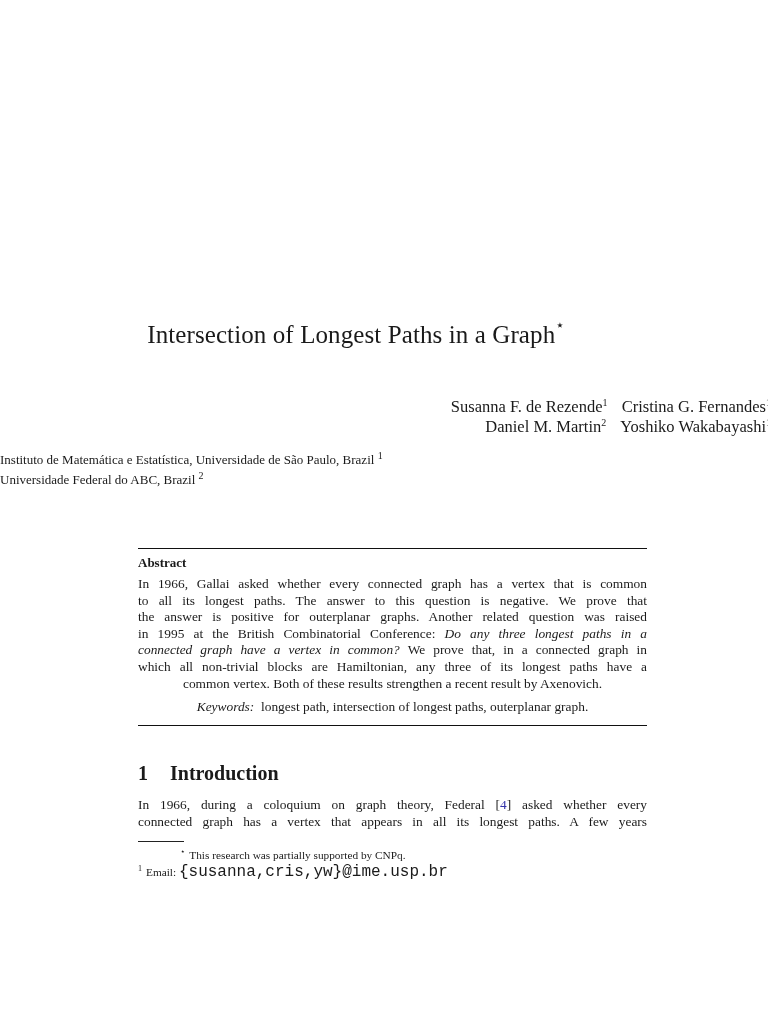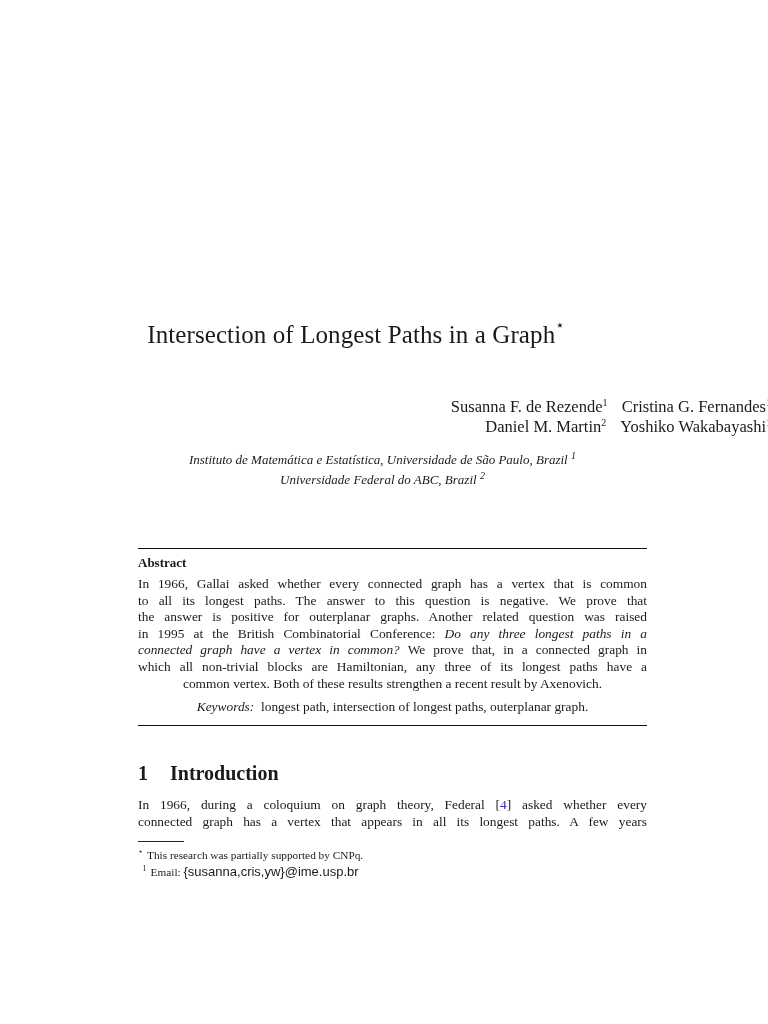--- a/index.html
+++ b/index.html
@@ -10,33 +10,33 @@
   }
   .abs { position: absolute; }
   .title {
     left: 0; width: 712px; top: 320px; text-align: center;
     font-size: 25px; letter-spacing: 0.1px;
   }
   .title sup { font-size: 15px; position: relative; top: -4px; }
   .authors { left: 8px; width: 768px; text-align: right; font-size: 16.5px; }
   .authors sup, .affil sup { font-size: 10px; }
   .author { margin: 0 5px; }
-  .affil { left: 0; width: 765px; text-align: center; font-size: 13px; font-style: italic; }
+  .affil { left: 0; width: 765px; text-align: left; font-size: 13px; }
   .rule { left: 138px; width: 509px; height: 0; border-top: 1.2px solid #111; }
   .body-text {
     left: 138px; width: 509px; font-size: 13.4px; line-height: 16.6px;
     text-align: justify;
   }
   .abstract-head { left: 138px; top: 555px; font-size: 13px; font-weight: bold; }
   .section-head { left: 138px; top: 762px; font-size: 20px; font-weight: bold; }
   .section-head .num { display: inline-block; width: 32px; }
   .cite { color: #3333aa; }
   .fn-rule { left: 138px; top: 841px; width: 46px; border-top: 1px solid #222; }
   .footnotes { left: 138px; top: 845px; font-size: 11.3px; line-height: 14.5px; }
-  .footnotes .mono { font-family: Liberation Sans, sans-serif; font-size: 13px; }
+  .footnotes .mono { font-family: Liberation Mono, monospace; font-size: 16px; }
   .footnotes sup { font-size: 8px; margin-right: 4px; }
   .line { display: block; white-space: nowrap; text-align: center; }
   .j { display: block; text-align: justify; text-align-last: justify; white-space: normal; }
 </style>
 </head>
 <body>
 
 <div class="abs title">
   <span>Intersection of Longest Paths in a Graph</span><sup>⋆</sup>
 </div>

